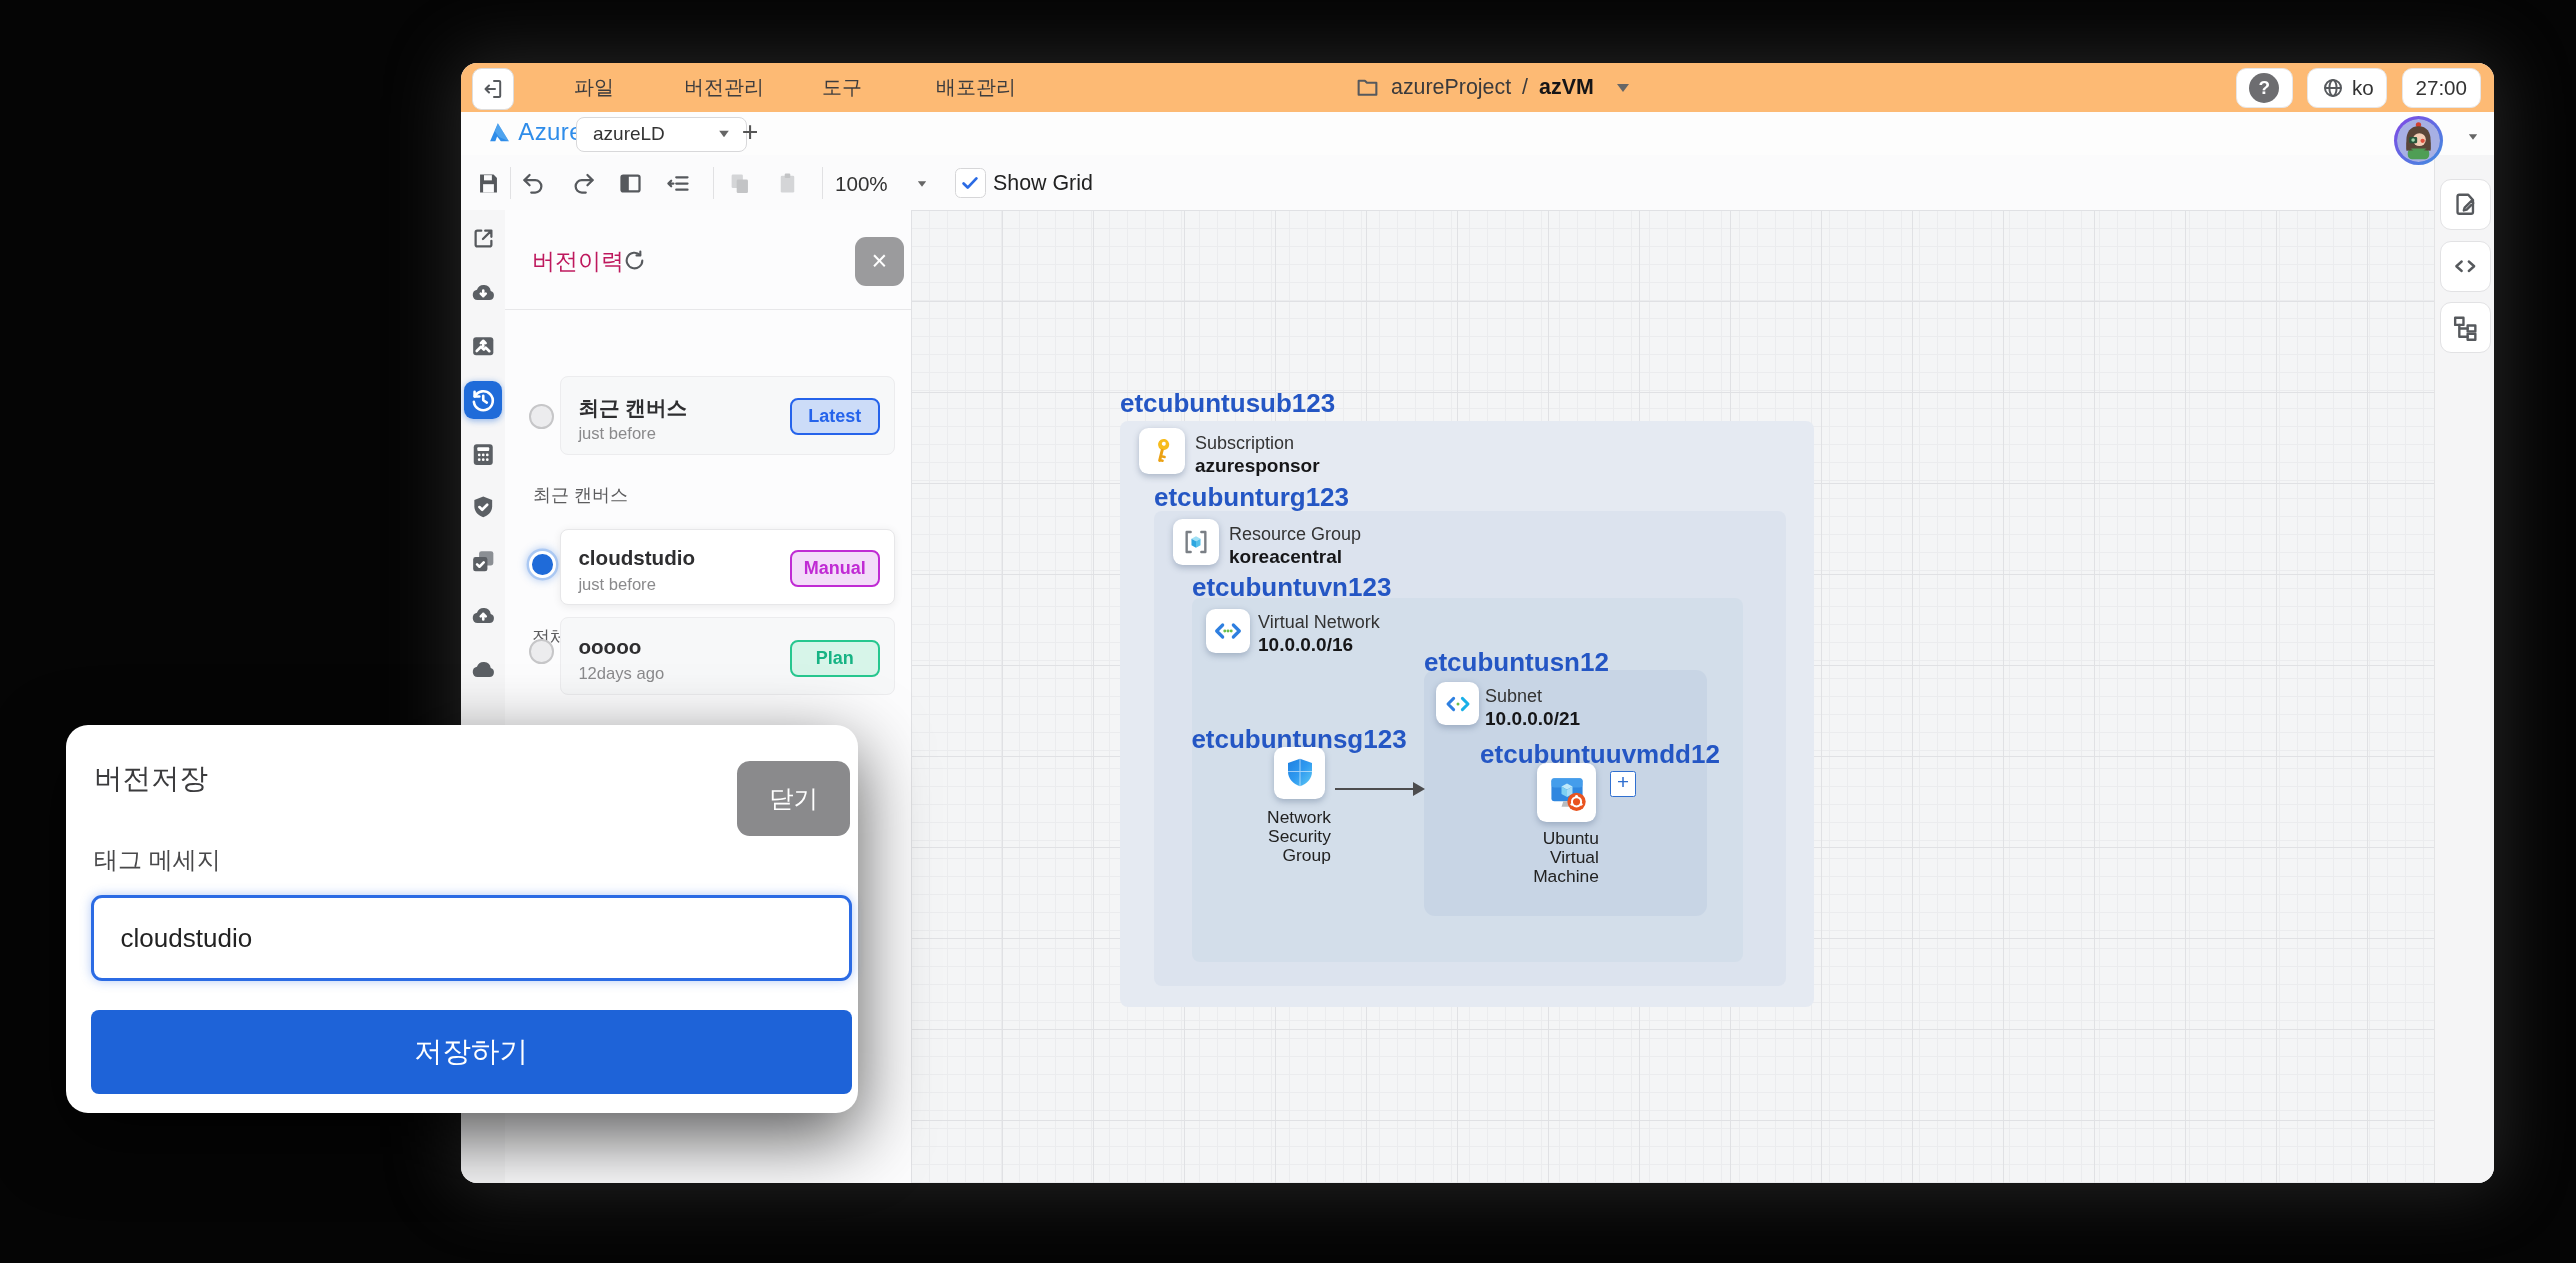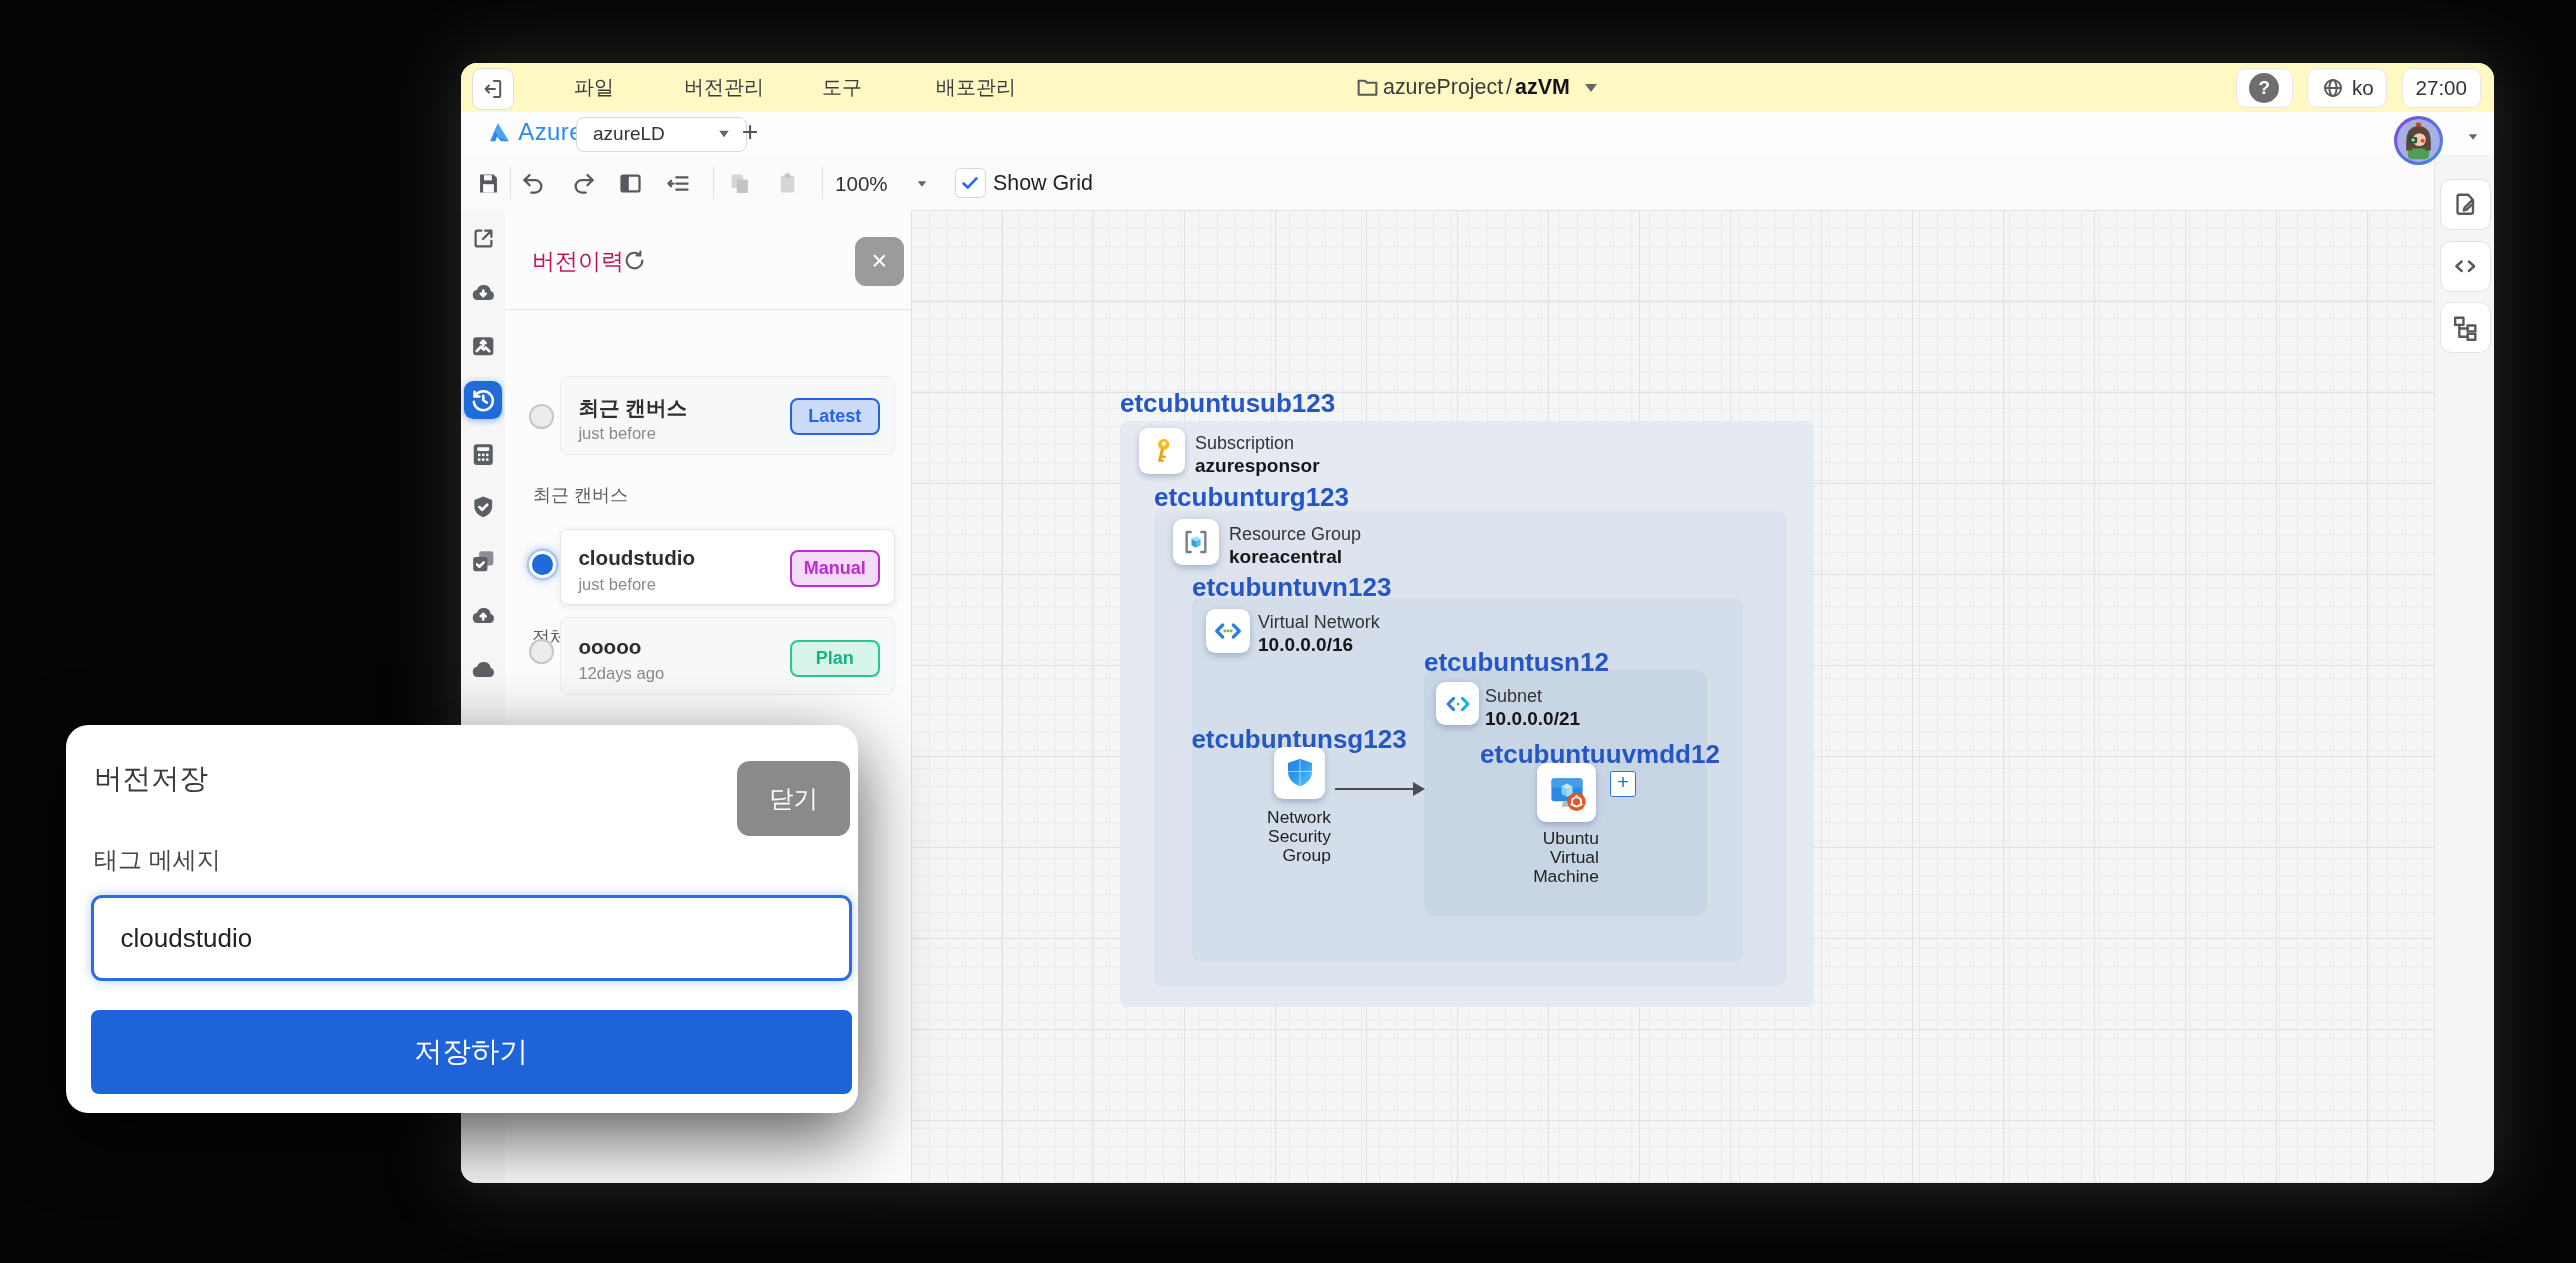--- a/index.html
+++ b/index.html
@@ -1,25 +1,25 @@
 <!DOCTYPE html>
 <html style="font-size:12.7px"><head>
 <meta charset="utf-8">
 <style>
   html,body{margin:0;padding:0;background:#050505;width:2576px;height:1264px;overflow:hidden;
     font-family:"Liberation Sans","DejaVu Sans",sans-serif;-webkit-font-smoothing:antialiased;}
   
   #window{position:absolute;left:461px;top:63px;width:2033px;height:1120px;background:#f7f7f8;
     border-radius:16px;overflow:hidden;box-shadow:0 0 71px 6.3px rgba(120,120,120,.28);}
   
-  #topbar{position:absolute;left:0;top:0;width:2082px;height:49px;background:#fef9c3;border-bottom:0.8px solid #e2e2e4;}
+  #topbar{position:absolute;left:0;top:0;width:2082px;height:49px;background:#fdba74;border-bottom:0.8px solid #e2e2e4;}
   .exit-btn{position:absolute;left:11px;top:4.8px;width:40px;height:40px;background:#fff;border:0.8px solid #ddd;
     border-radius:9.5px;display:flex;align-items:center;justify-content:center;}
   .menu-item{position:absolute;top:0;height:49px;line-height:49px;font-size:20px;color:#3c3c3e;}
-  .crumb{position:absolute;left:894px;top:0;height:49px;display:flex;align-items:center;gap:3px;font-size:21.4px;color:#3a3a3c;}
+  .crumb{position:absolute;left:894px;top:0;height:49px;display:flex;align-items:center;gap:11px;font-size:21.4px;color:#3a3a3c;}
   .crumb b{color:#151517;}
   .tb-right{position:absolute;right:8px;top:4.8px;height:40px;display:flex;gap:14.3px;align-items:center;}
   .pill{height:38px;background:#fff;border:0.8px solid #e6e6e8;border-radius:10.3px;display:flex;align-items:center;
     justify-content:center;gap:7.1px;padding:0 12.7px;color:#333;font-size:20.6px;}
   .q-circle{width:30px;height:30px;border-radius:50%;background:#6d6d70;color:#fff;font-size:19px;font-weight:700;
     display:flex;align-items:center;justify-content:center;}
   .sync-btn{width:40px;height:40px;border-radius:9.5px;background:#1c6ce3;display:flex;align-items:center;justify-content:center;}
   
   #tabrow{position:absolute;left:0;top:49px;width:2033px;height:43px;background:#fdfdfd;border-bottom:0.8px solid #ebebed;}
   .brand{position:absolute;left:26px;top:6.3px;display:flex;align-items:center;gap:6.3px;}

